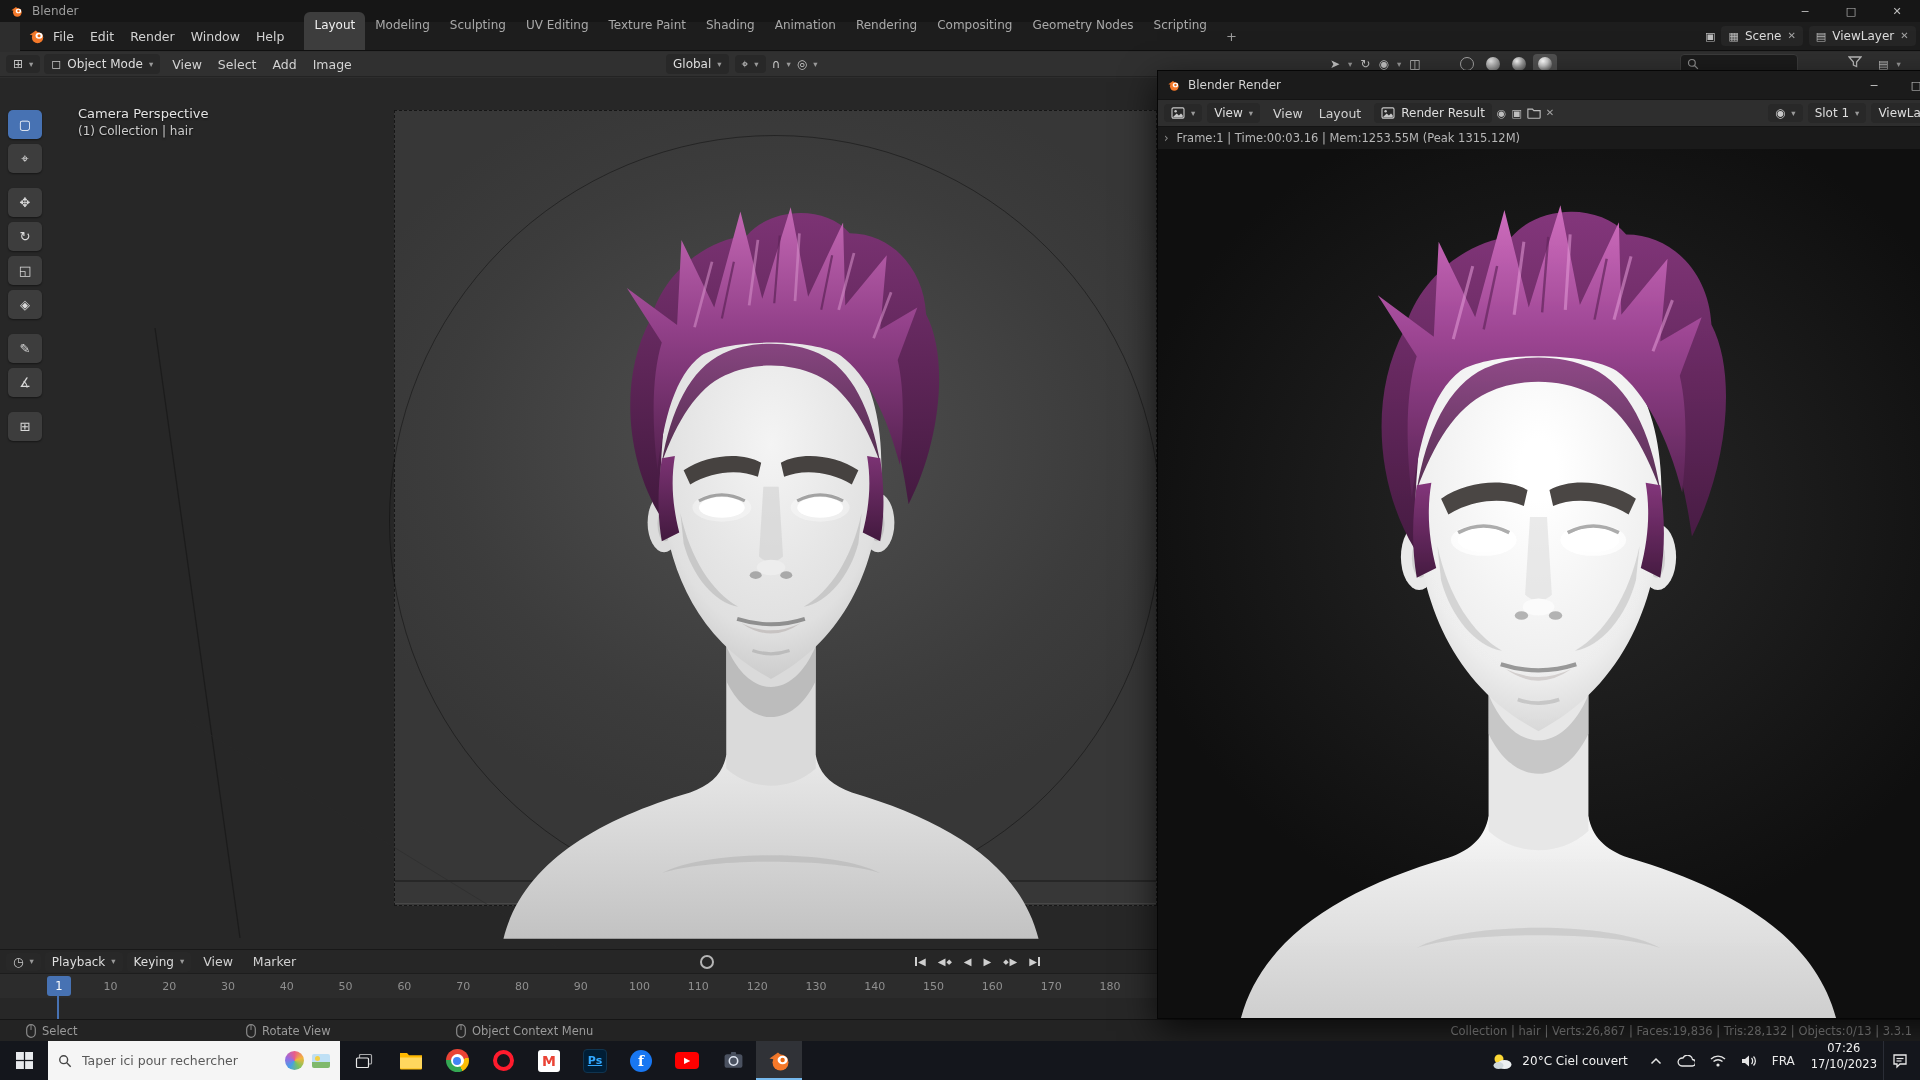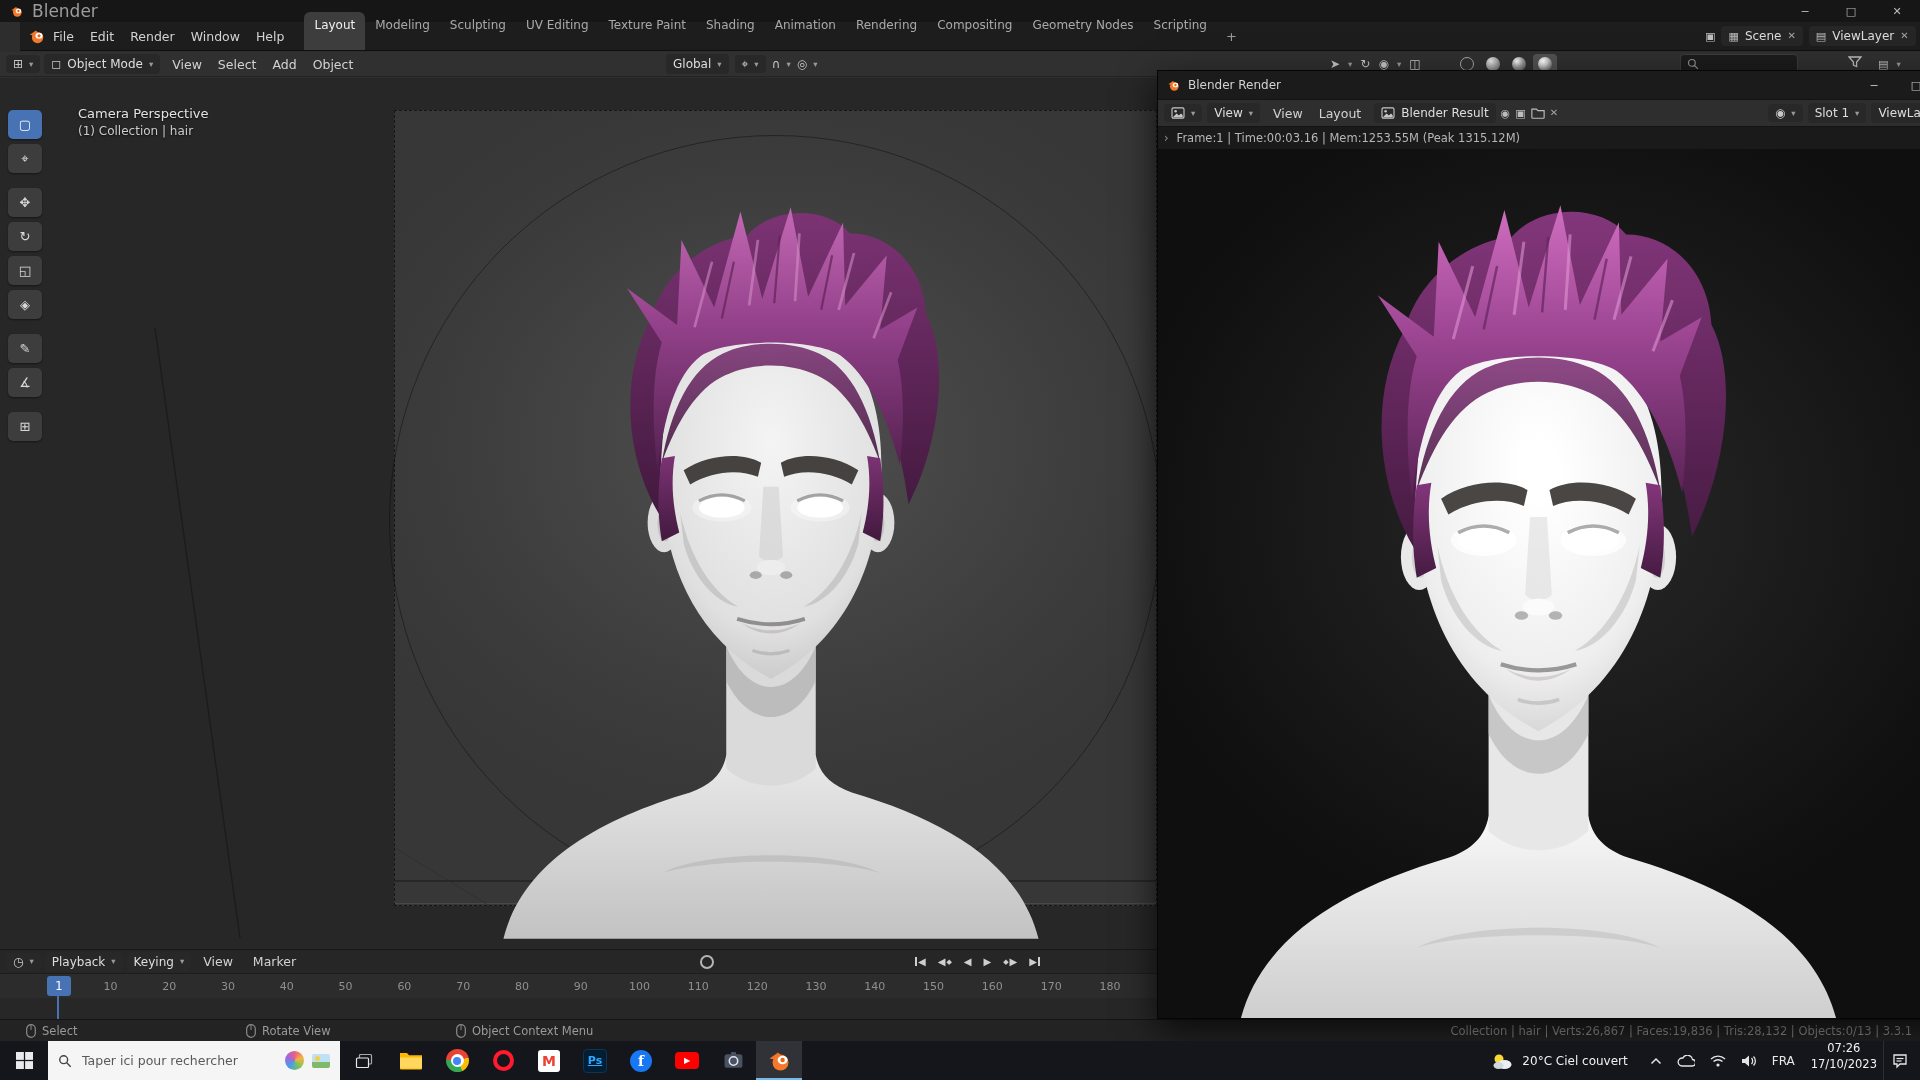--- a/index.html
+++ b/index.html
@@ -5,21 +5,21 @@
   html,body{margin:0;padding:0;background:#000;}
   *{box-sizing:border-box;}
   .screen{position:relative;width:1920px;height:1080px;overflow:hidden;background:#2d2d2d;
     font-family:"DejaVu Sans",sans-serif;font-size:12px;color:#c9c9c9;cursor:default;
     -webkit-user-select:none;user-select:none;}
 
   
   .titlebar{position:absolute;left:0;top:0;width:100%;height:22px;background:#161616;
     display:flex;align-items:center;z-index:20;}
   .titlebar .logo{margin-left:10px;display:flex;}
-  .titlebar .title-text{margin-left:9px;font-size:17px;color:#9c9c9c;}
+  .titlebar .title-text{margin-left:9px;font-size:12px;color:#9c9c9c;}
   .win-controls{margin-left:auto;display:flex;height:100%;}
   .wc{width:46px;height:100%;display:flex;align-items:center;justify-content:center;
     color:#bdbdbd;font-size:11px;}
 
   
   .topbar{position:absolute;left:0;top:22px;width:100%;height:29px;background:#1d1d1d;
     display:flex;align-items:center;z-index:20;border-bottom:1px solid #101010;margin-left:20px;}
   .topbar .logo{margin-left:8px;display:flex;}
   .menus{display:flex;align-items:center;}
   .menu{padding:0 8px;font-size:12.5px;color:#d2d2d2;}
@@ -366,21 +366,21 @@
     </div>
     <div class="dd">
       <span class="hdr-icon">◻</span>
       <span>Object Mode</span>
       <span class="caret">▾</span>
     </div>
     <div class="menus">
         <span class="menu">View</span>
         <span class="menu">Select</span>
         <span class="menu">Add</span>
-        <span class="menu">Object</span>
+        <span class="menu">Image</span>
       </div>
 
     <div class="vph-mid">
       <div class="dd">
         <span>Global</span>
         <span class="caret">▾</span>
       </div>
       <div class="dd">
         <span class="hdr-icon">⌖</span>
         <span class="caret">▾</span>
@@ -664,21 +664,21 @@
         <span class="caret">▾</span>
       </div>
       <div class="menus">
           <span class="menu">View</span>
           <span class="menu">Layout</span>
         </div>
       <div class="dd">
         <svg width="14" height="12" style="color:#c8c8c8">
             <use href="#imgicon" width="14" height="12"></use>
           </svg>
-        <span>Blender Result</span>
+        <span>Render Result</span>
       </div>
       <span class="mini-icon">◉</span>
       <span class="mini-icon">▣</span>
       <svg width="14" height="12" style="color:#bdbdbd">
           <use href="#folder-sm" width="14" height="12"></use>
         </svg>
       <span class="x-icon">✕</span>
       <span class="spacer"></span>
       <div class="dd">
         <span class="hdr-icon">◉</span>

